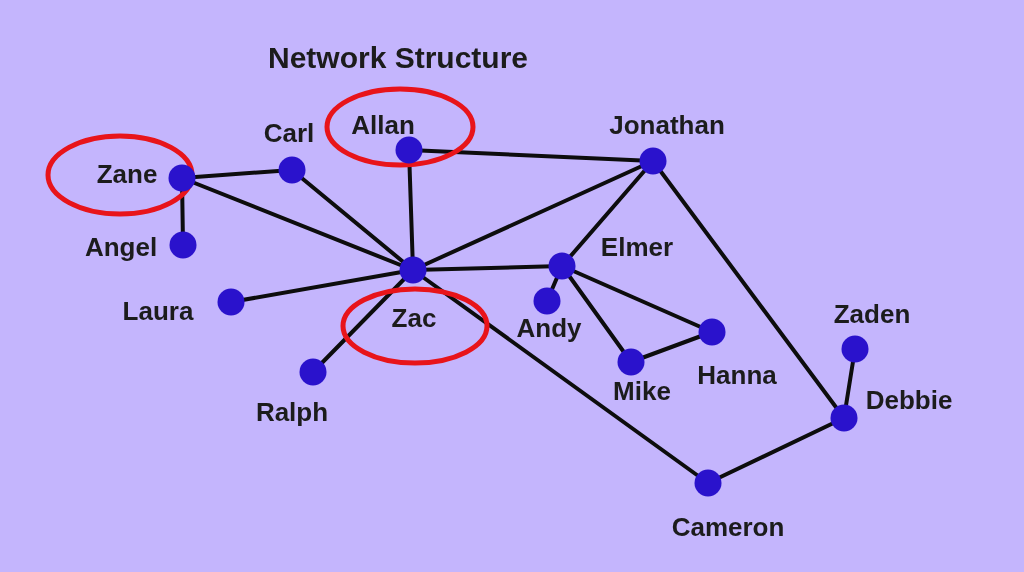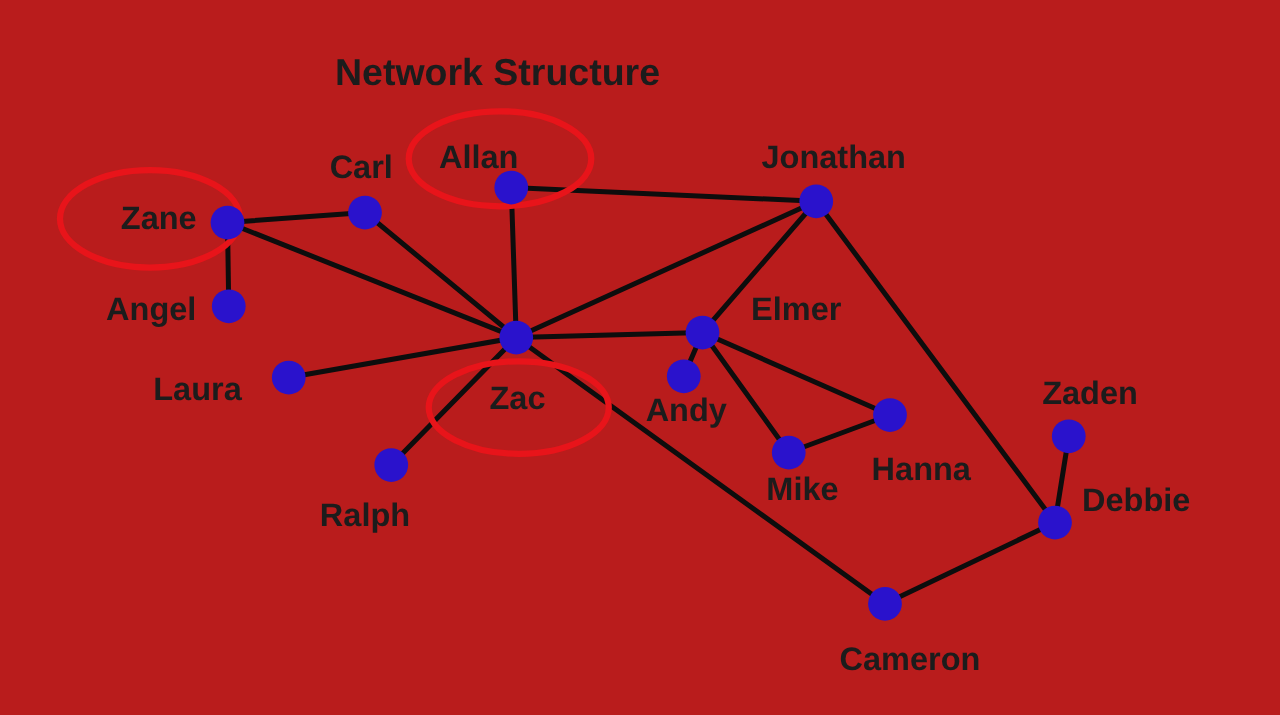--- a/index.html
+++ b/index.html
@@ -4,21 +4,21 @@
 <style>
   html, body {
     margin: 0;
     padding: 0;
     background: #ffffff;
   }
   .canvas {
     position: relative;
     width: 1024px;
     height: 572px;
-    background: #b91c1c;
+    background: #c4b5fd;
     overflow: hidden;
     font-family: "Liberation Sans", sans-serif;
   }
   svg {
     display: block;
   }
   .diagram-title {
     font-family: "Liberation Sans", sans-serif;
     font-size: 30px;
     font-weight: bold;

